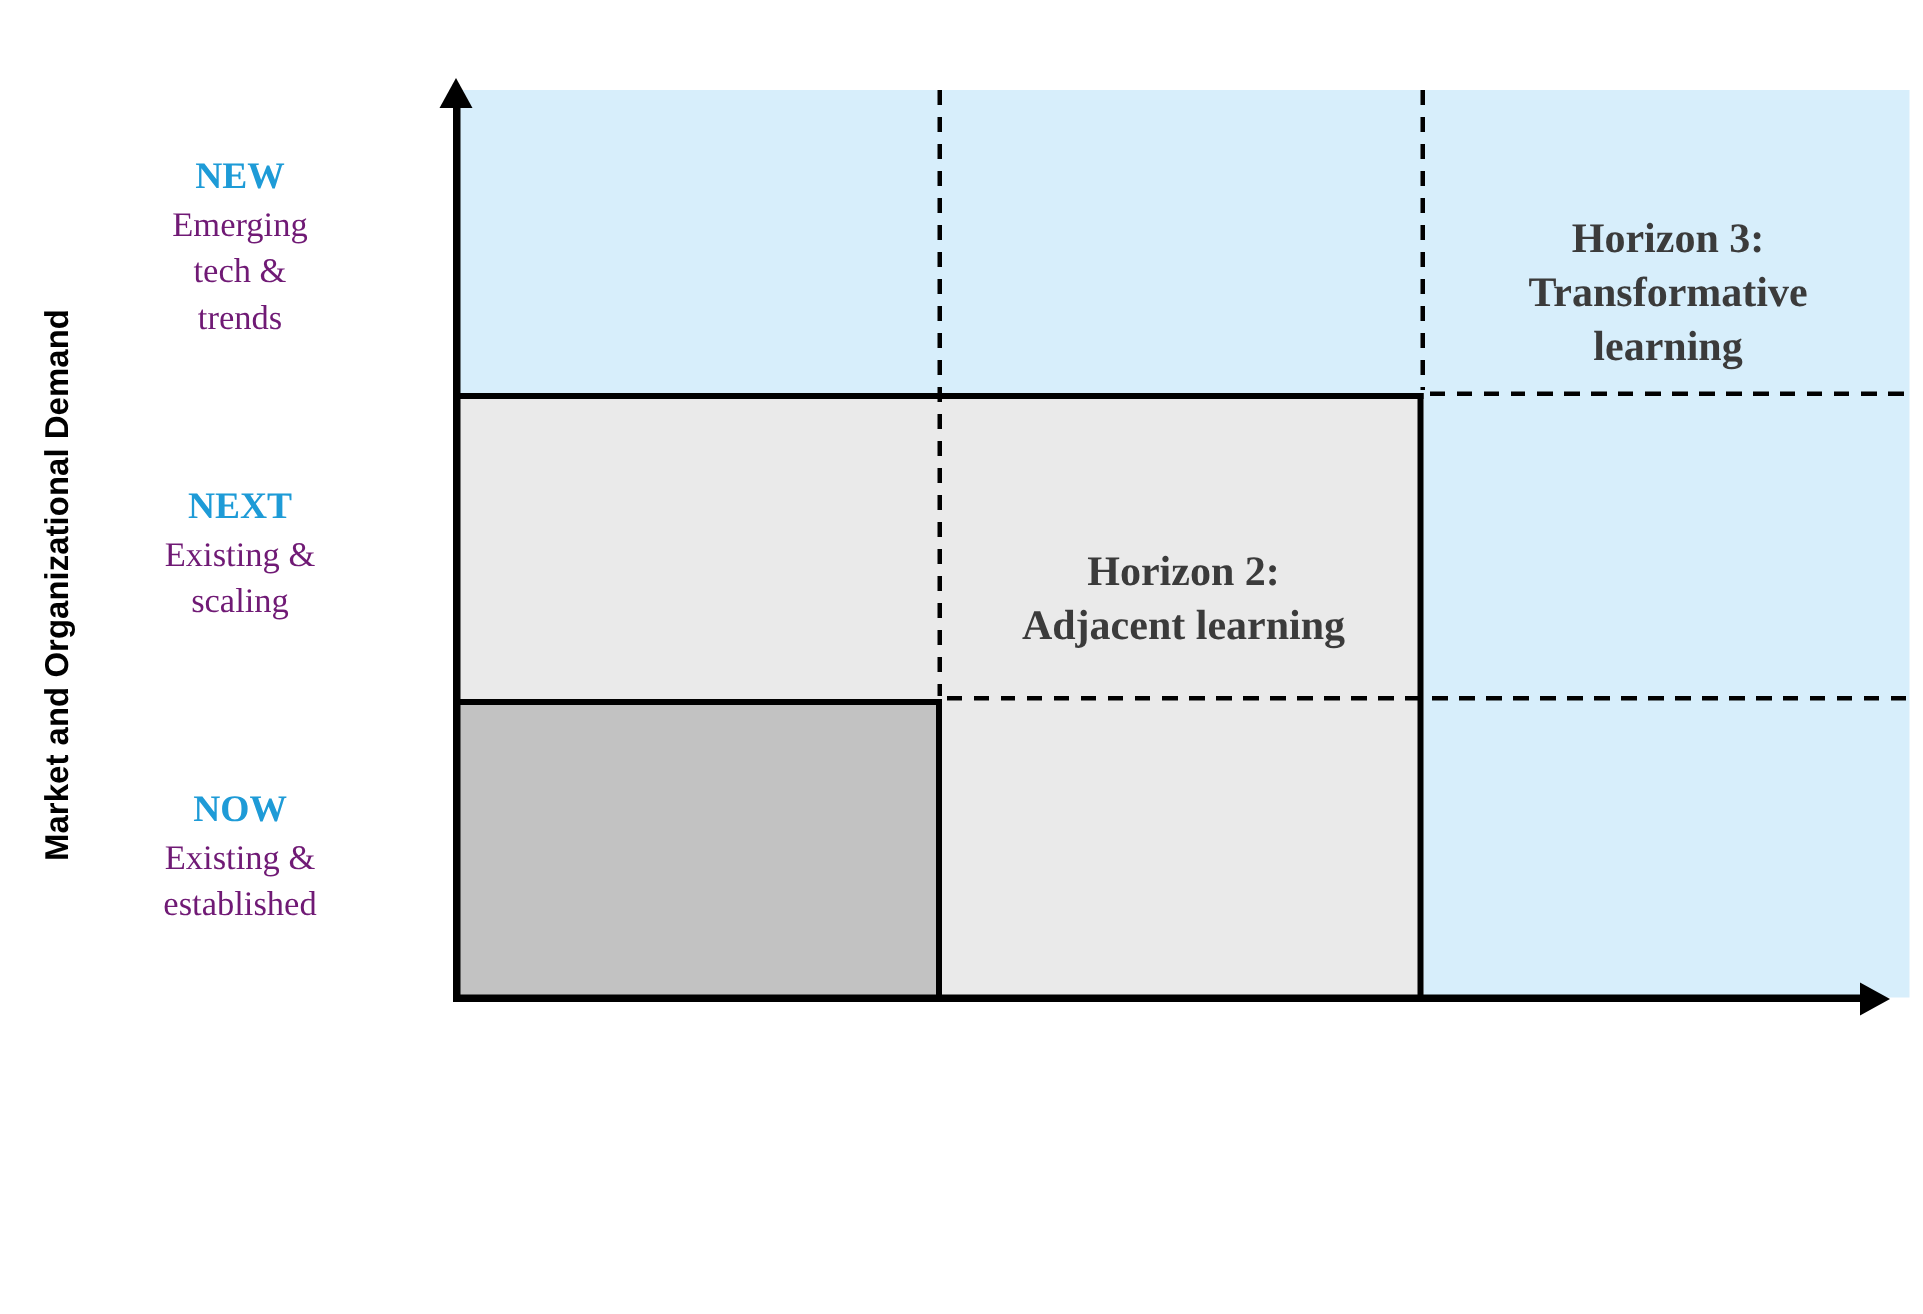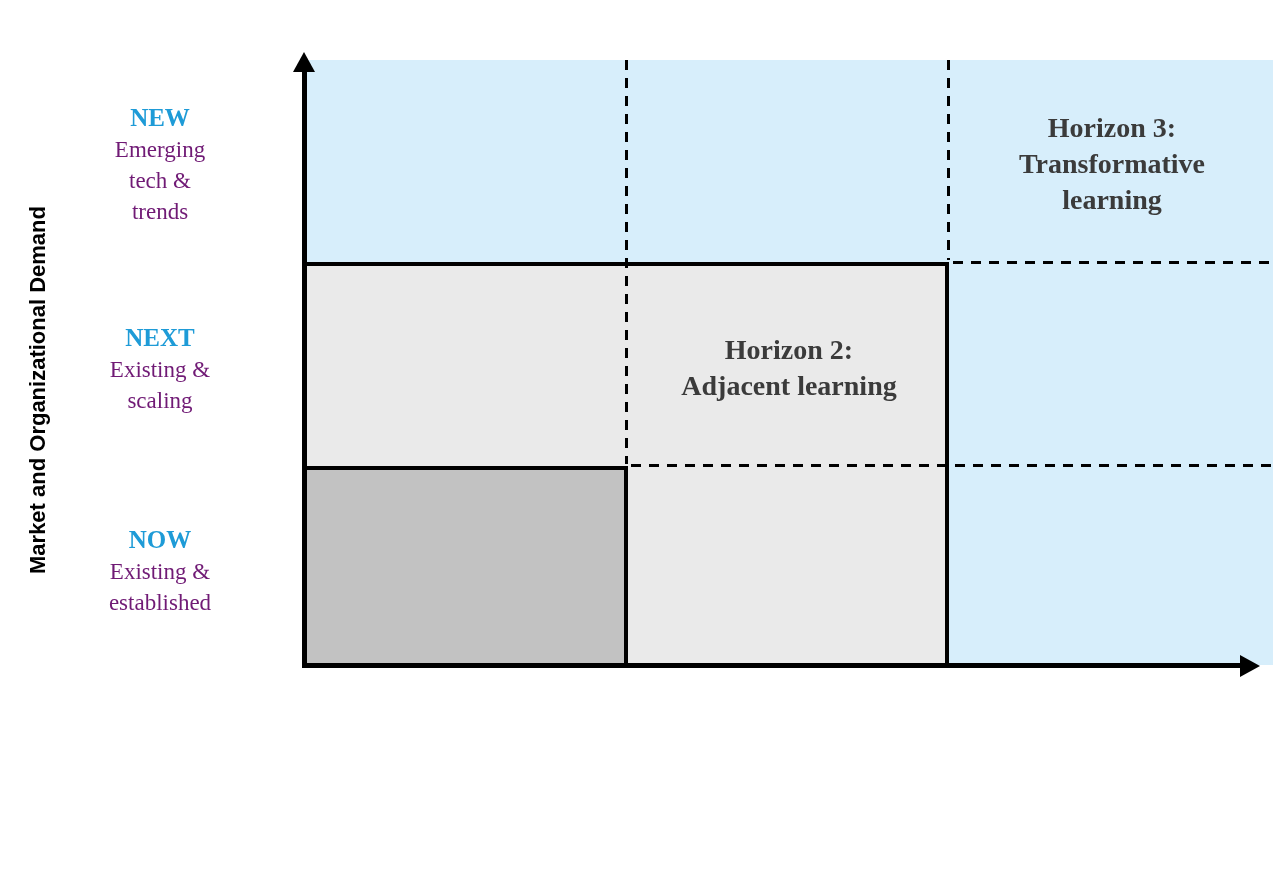--- a/index.html
+++ b/index.html
@@ -72,20 +72,21 @@
     text-align:center;
     white-space:pre-line;
   }
   .horizon-label{
     color:var(--horizon-ink);
     font-weight:bold;
     font-size:28px;
     line-height:36px;
     text-align:center;
     white-space:pre-line;
+    margin-top:32px;
   }
   .axis-title{
     font-family:"Liberation Sans", sans-serif;
     font-weight:bold;
     font-size:22px;
     color:#000;
     text-align:center;
   }
 
   

